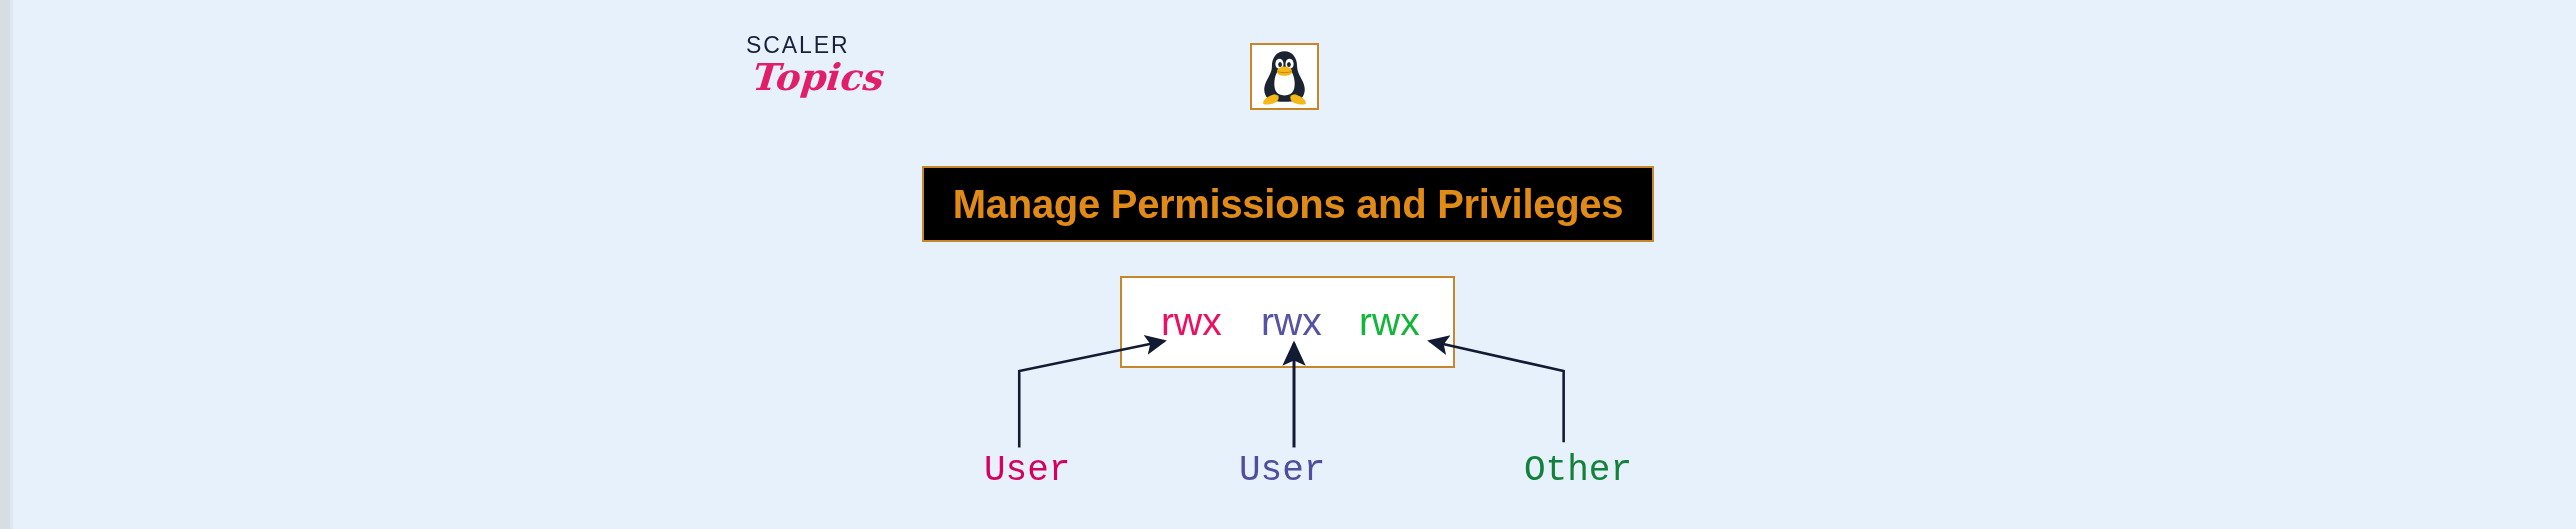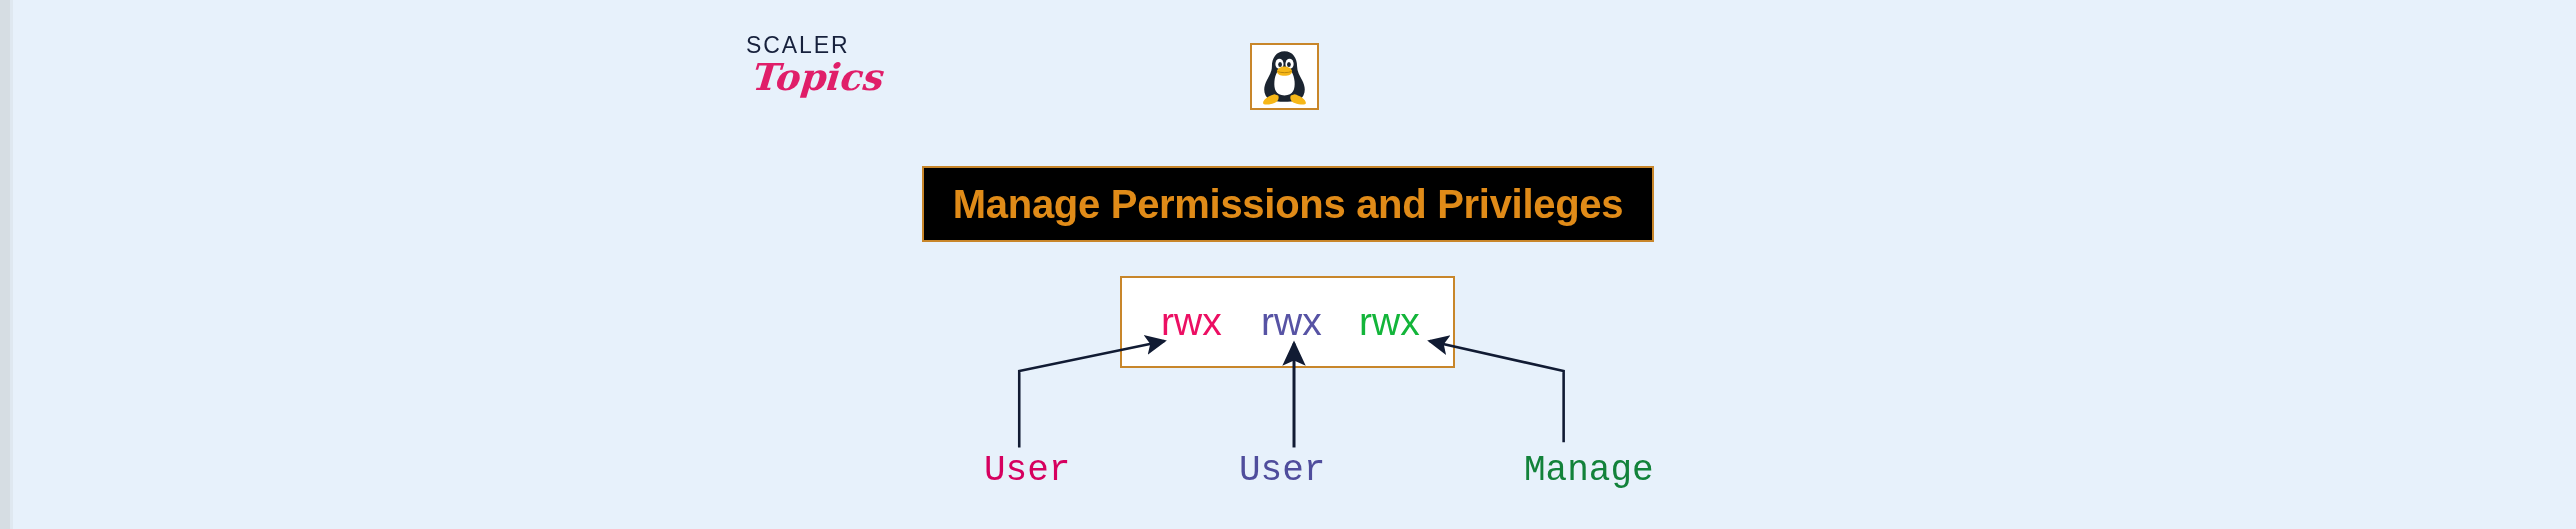--- a/index.html
+++ b/index.html
@@ -205,16 +205,16 @@
 
     <polyline points="1187,521 1187,432 1356,397" fill="none" stroke="#111b33" stroke-width="3" marker-end="url(#ah)"></polyline>
 
     <polyline points="1507,521 1507,400" fill="none" stroke="#111b33" stroke-width="3.5" marker-end="url(#ah)"></polyline>
 
     <polyline points="1821,515 1821,432 1665,397" fill="none" stroke="#111b33" stroke-width="3" marker-end="url(#ah)"></polyline>
   </svg>
 
   <span class="leaf-label" id="label-user">User</span>
   <span class="leaf-label" id="label-group">User</span>
-  <span class="leaf-label" id="label-other">Manage</span>
+  <span class="leaf-label" id="label-other">Other</span>
 
 </div>
 
 
 </body></html>

